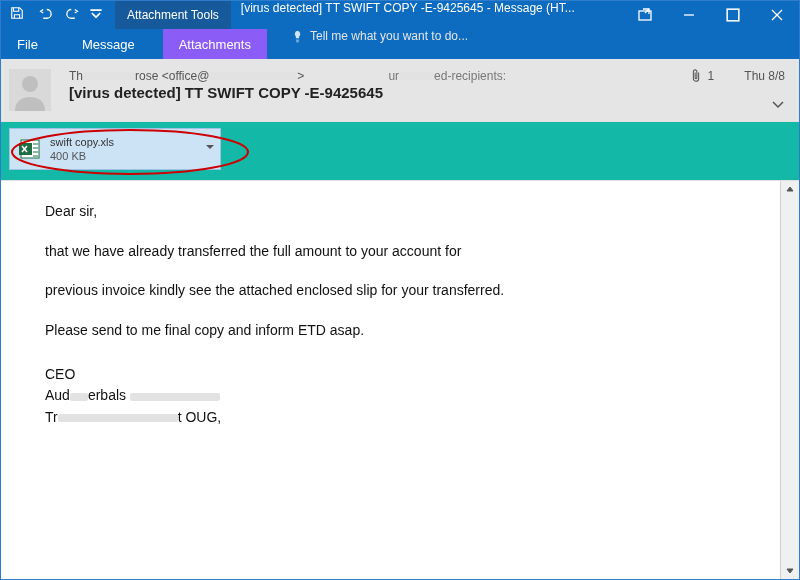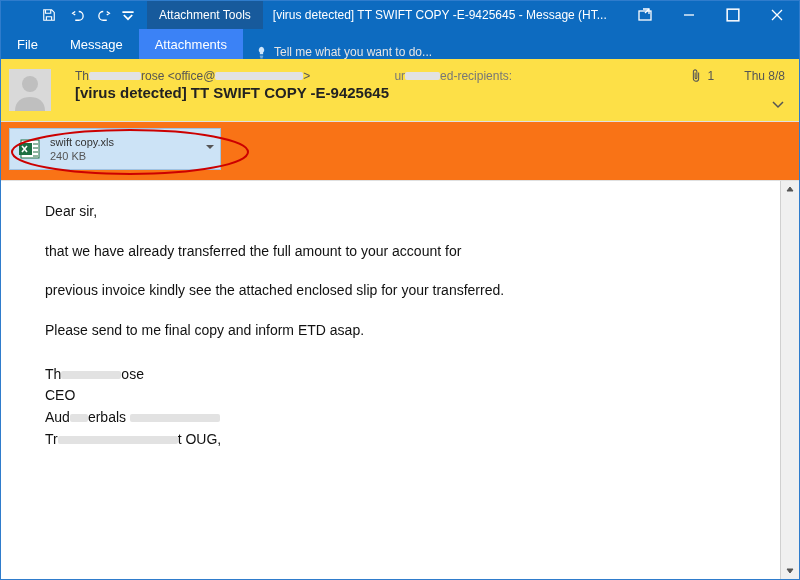--- a/index.html
+++ b/index.html
@@ -1,55 +1,55 @@
 <!DOCTYPE html>
 <html><head>
 <meta charset="utf-8">
 <style>
   html, body { margin:0; padding:0; font-family:"Segoe UI",Arial,sans-serif; background:#fff; }
   .window       { width:800px; height:580px; border:1px solid #2f7ccc; box-sizing:border-box; display:flex; flex-direction:column; position:relative; }
 
   
-  .titlebar     { background:#0d6bc0; color:#fff; height:28px; display:flex; align-items:center; font-size:12px;padding-left:32px; }
+  .titlebar     { background:#0d6bc0; color:#fff; height:28px; display:flex; align-items:flex-start; font-size:12px; }
   .titlebar .qat{ display:flex; align-items:center; gap:4px; padding:0 4px;}
   .qat-btn      { width:24px; height:24px; display:flex; align-items:center; justify-content:center; }
   .qat-btn svg  { width:14px; height:14px; fill:#fff; }
   .tab-contextual{ background:#175a9c; padding:0 12px; height:28px; display:flex; align-items:center; margin-left:8px;}
   .title-text   { flex:1; padding:0 10px; white-space:nowrap; overflow:hidden; text-overflow:ellipsis; }
   .win-ctrls    { display:flex; }
   .win-ctrls div{ width:44px; height:28px; display:flex; align-items:center; justify-content:center;}
   .win-ctrls svg{ width:12px; height:12px; stroke:#fff; fill:none; stroke-width:1.3; }
   .win-ctrls .restore svg{ width:14px; height:14px;}
   .win-ctrls .popout svg{ width:14px; height:14px;}
 
   
-  .ribbon       { background:#0d6bc0; color:#fff; display:flex; align-items:flex-end; height:30px; font-size:13px;}
+  .ribbon       { background:#0d6bc0; color:#fff; display:flex; align-items:flex-start; height:30px; font-size:13px;gap:12px;}
   .ribbon .tab  { padding:0 16px; height:30px; display:flex; align-items:center;}
-  .ribbon .tab.sel{ background:#3b82f6;}
+  .ribbon .tab.sel{ background:#8b5cf6;}
   .ribbon .tell { display:flex; align-items:center; gap:6px; padding:0 12px; color:#e5e5e5; font-size:12px;}
   .ribbon .tell svg{ width:13px; height:13px; fill:#cfe6fa;}
 
   
-  .hdr          { background:#fde047; padding:10px 14px 10px 8px; display:flex; gap:24px; border-bottom:1px solid #e0e0e0;}
+  .hdr          { background:#e5e5e5; padding:10px 14px 10px 8px; display:flex; gap:18px; border-bottom:1px solid #e0e0e0;}
   .avatar       { width:42px; height:42px; }
   .avatar svg   { width:42px; height:42px; }
   .hdr-main     { flex:1; }
   .hdr-row1     { display:flex; align-items:center; font-size:12px; color:#555; gap:24px;}
   .from-line    { flex:0 0 auto; }
   .to-line      { flex:0 0 auto; margin-left:60px; color:#777;}
   .subject      { font-size:15px; font-weight:bold; color:#222; margin-top:1px;}
   .redact       { display:inline-block; height:8px; background:#e2e2e2; border-radius:2px;}
   .hdr-right    { display:flex; flex-direction:column; align-items:flex-end; gap:14px; color:#555;}
   .hdr-right .top{ display:flex; align-items:center; gap:6px; font-size:12px;}
   .hdr-right svg{ width:12px; height:14px; fill:#555;}
   .caret        { width:14px; height:14px;}
   .caret svg    { width:14px; height:14px; stroke:#555; fill:none; stroke-width:1.5; }
 
   
-  .attach-bar   { background:#f97316; padding:6px 8px 10px 8px; border-bottom:1px solid #e0e0e0; position:relative;}
+  .attach-bar   { background:#14b8a6; padding:6px 8px 10px 8px; border-bottom:1px solid #e0e0e0; position:relative;}
   .attachment   { display:flex; align-items:center; background:#cce3f6; border:1px solid #9fc2e2; width:210px; height:40px; position:relative;}
   .attachment .xls{ width:24px; height:24px; margin:0 8px; }
   .attach-txt   { font-size:11px; line-height:14px; color:#333;}
   .attach-txt .name{ display:block;}
   .attach-txt .size{ color:#555;}
   .attachment .dd{ position:absolute; right:6px; top:16px; border:4px solid transparent; border-top-color:#555;}
   .red-ellipse  { position:absolute; left:-4px; top:-2px; width:248px; height:50px; pointer-events:none;}
   .red-ellipse ellipse{ stroke:#cc0000; stroke-width:2; fill:none;}
 
   
@@ -179,37 +179,36 @@
   <div class="attach-bar">
      <div class="attachment">
         <svg class="xls" viewBox="0 0 24 24">
           <rect x="3" y="3" width="18" height="18" fill="#fff" stroke="#1d6f42"></rect>
           <rect x="1" y="6" width="13" height="12" fill="#1d6f42"></rect>
           <path d="M4 9l5 6M9 9l-5 6" stroke="#fff" stroke-width="1.6"></path>
           <path d="M15 7h5M15 11h5M15 15h5M15 19h5" stroke="#1d6f42" stroke-width="1"></path>
         </svg>
         <span class="attach-txt">
           <span class="name">swift copy.xls</span>
-          <span class="size">240 KB</span>
+          <span class="size">400 KB</span>
         </span>
         <span class="dd"></span>
         <svg class="red-ellipse" viewBox="0 0 248 50">
           <ellipse cx="124" cy="25" rx="118" ry="22"></ellipse>
         </svg>
      </div>
   </div>
 
   <div class="body-area">
     <div class="body-content">
        <p>Dear sir,</p>
        <p>that we have already transferred the full amount to your account  for</p>
        <p>previous invoice kindly see the attached enclosed  slip for   your transferred.</p>
        <p>Please send to me final copy and inform ETD asap.</p>
        <div class="sig" style="margin-top:22px">
-         <p><span>Th</span><span class="redact" style="width:60px"></span><span>ose</span></p>
          <p>CEO</p>
          <p><span>Aud</span><span class="redact" style="width:18px"></span><span>erbals</span> <span class="redact" style="width:90px"></span></p>
          <p><span>Tr</span><span class="redact" style="width:120px"></span><span>t OUG,</span></p>
        </div>
     </div>
     <div class="body-scroll">
        <div class="sb-btn">
           <svg viewBox="0 0 8 8">
             <path d="M4 1L1 5h6z"></path>
           </svg>

